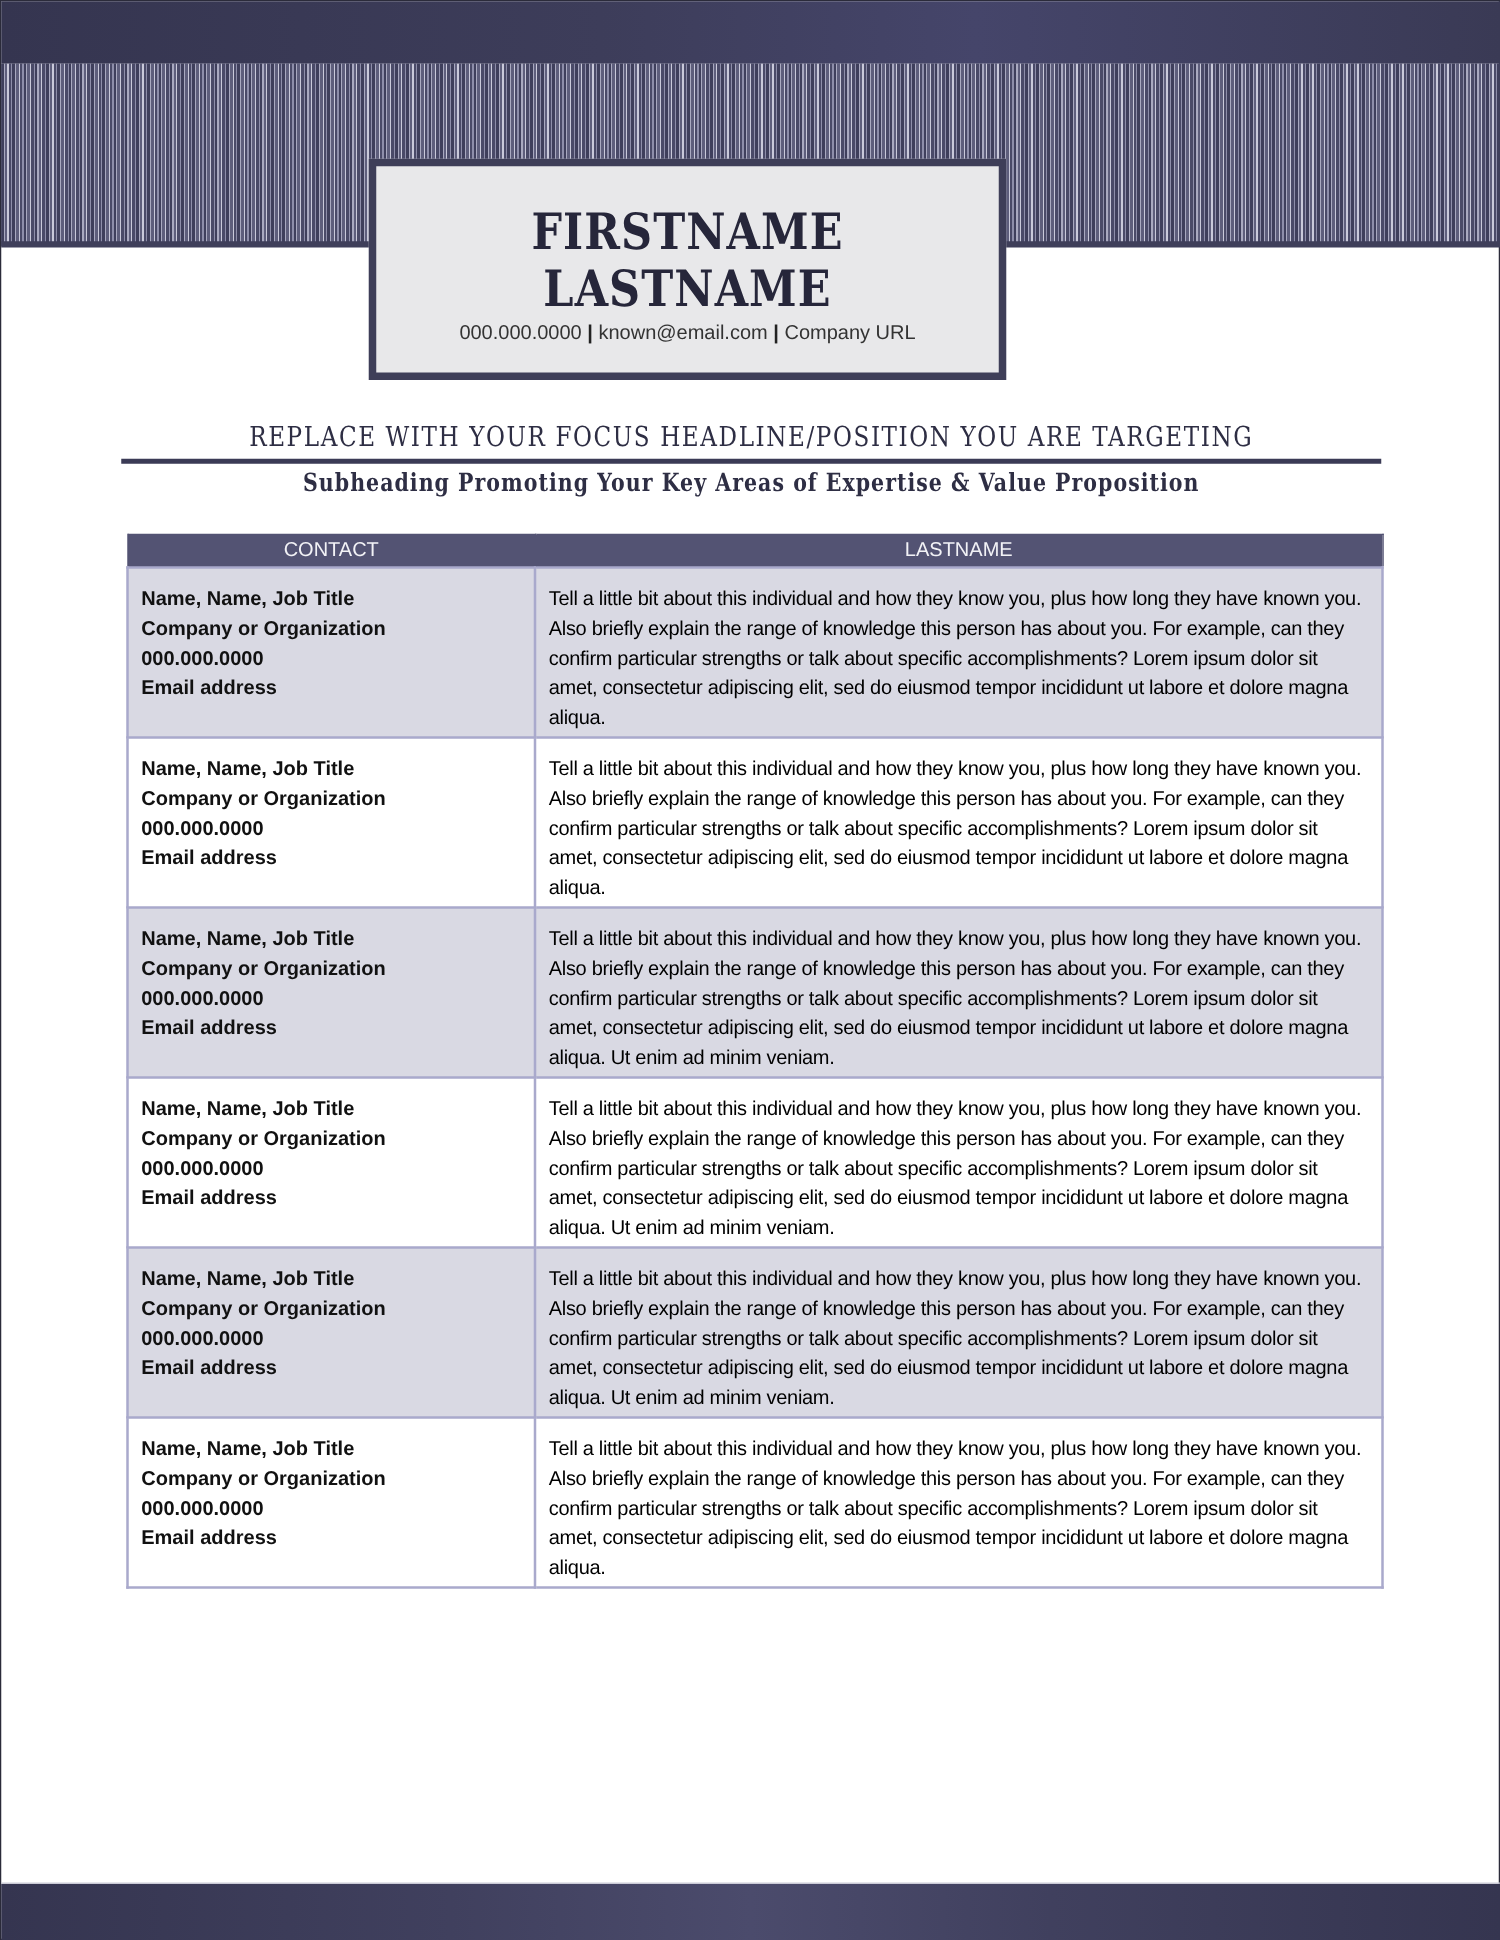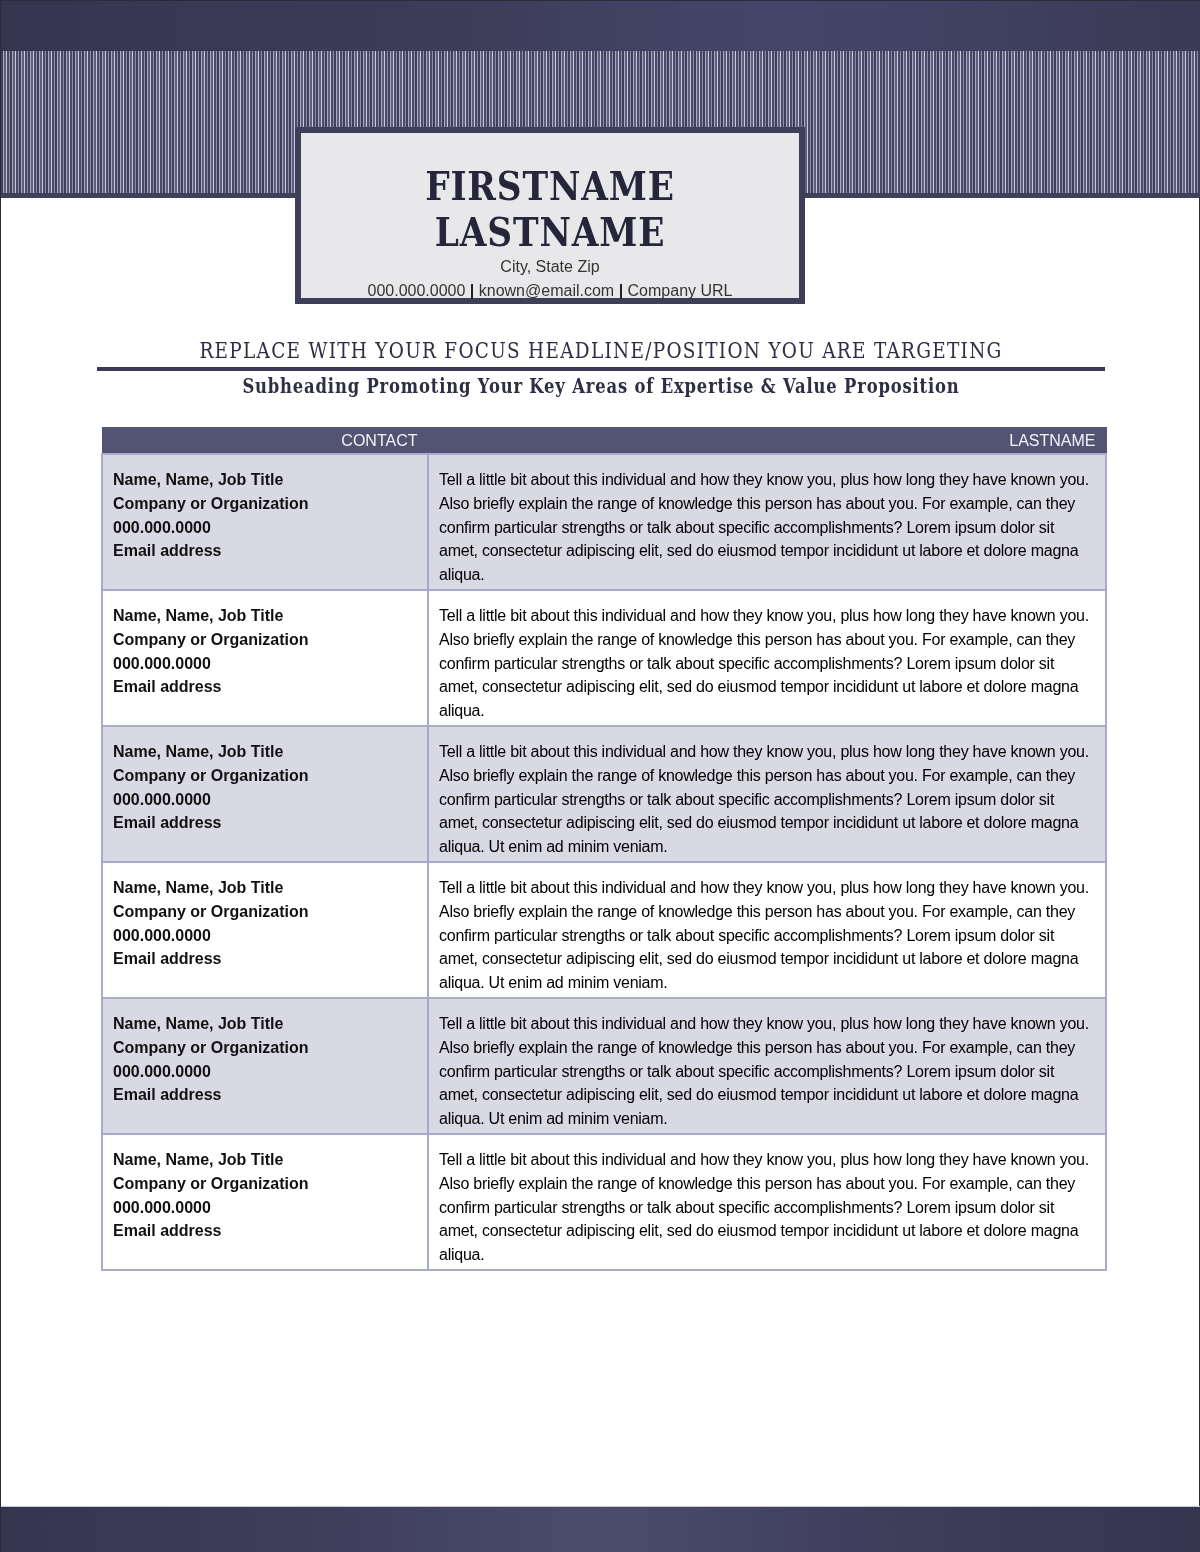--- a/index.html
+++ b/index.html
@@ -55,21 +55,21 @@
       transform: scaleX(0.82); transform-origin: center; white-space: nowrap;
     }
 
     table.refs {
       position: absolute; left: 100px; top: 426px; width: 1004px;
       border-collapse: collapse; table-layout: fixed;
     }
     table.refs col.c1 { width: 326px; }
     table.refs col.c2 { width: 678px; }
     table.refs th {
-      background: #535373; color: #f2f2f6; text-align: right; font-weight: normal;
+      background: #535373; color: #f2f2f6; text-align: center; font-weight: normal;
       font-size: 16px; padding: 4px 10px 3px 10px; height: 16px;
       border: 1px solid #535373;
     }
     table.refs td {
       border: 2px solid #a9a9cc; vertical-align: top;
       padding: 13px 10px 2px 10px; font-size: 16px; line-height: 23.8px;
     }
     table.refs tr.shade td { background: #d9d9e3; }
     table.refs tr.plain td { background: #ffffff; }
     .contact-line { font-weight: bold; display: block; color: #111; }
@@ -84,21 +84,20 @@
 </head>
 <body>
 
 <div class="page-frame">
   <div class="top-band"></div>
   <div class="stripe-band"></div>
   <div class="stripe-band-bottom"></div>
 
   <div class="name-box">
     <div class="name-title">FIRSTNAME LASTNAME</div>
-    <div class="name-sub first">City, State Zip</div>
     <div class="name-sub">
       <span>000.000.0000</span>
       <span class="sep">|</span>
       <span>known@email.com</span>
       <span class="sep">|</span>
       <span>Company URL</span>
     </div>
   </div>
 
   <div class="headline">REPLACE WITH YOUR FOCUS HEADLINE/POSITION YOU ARE TARGETING</div>

